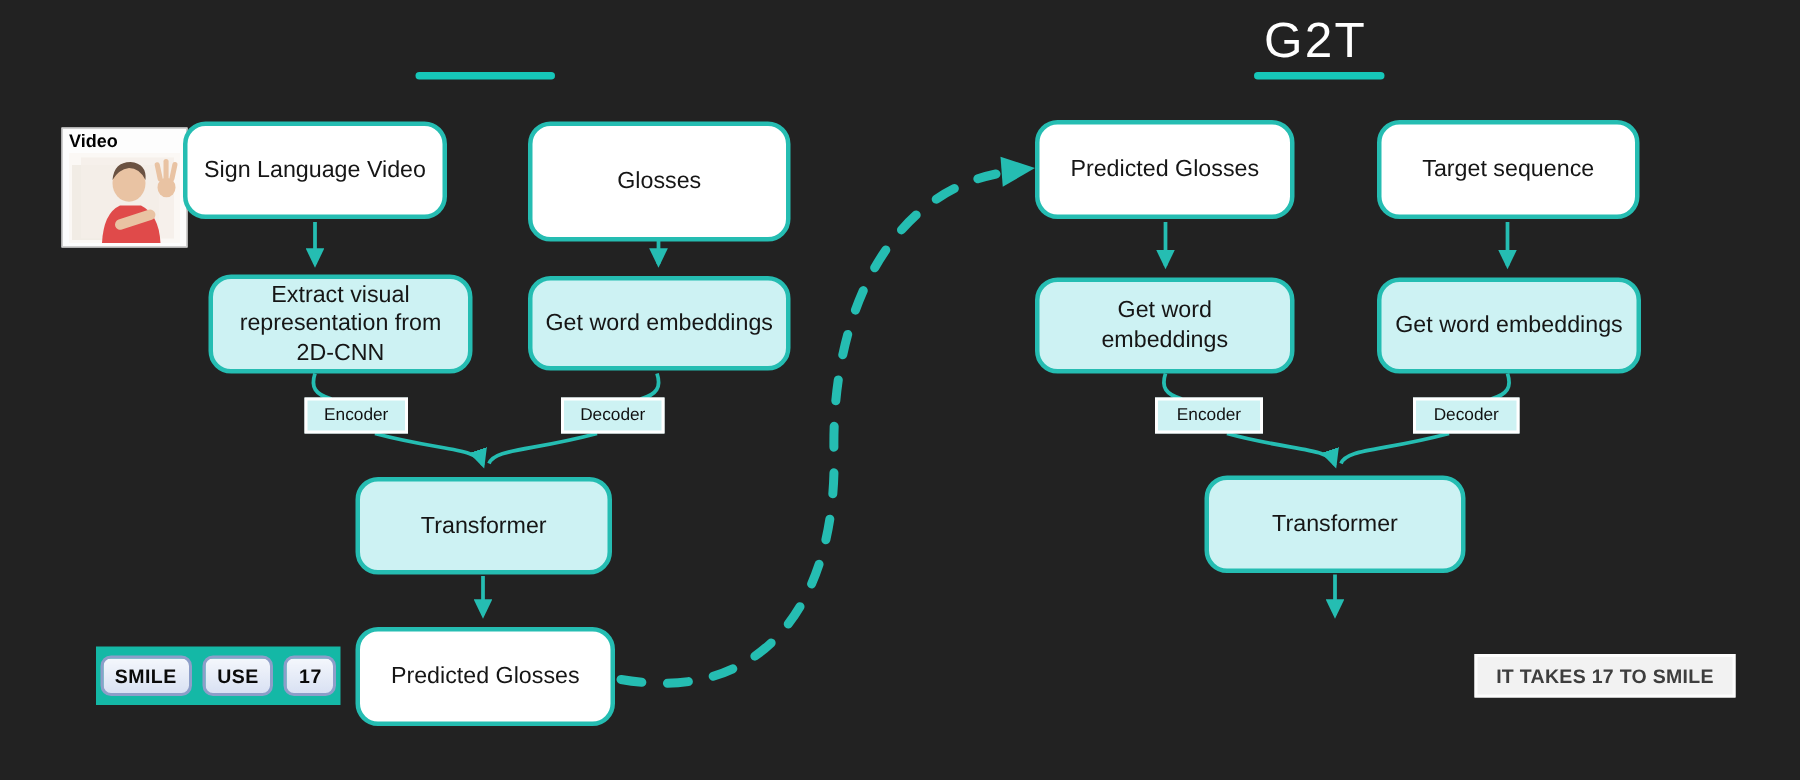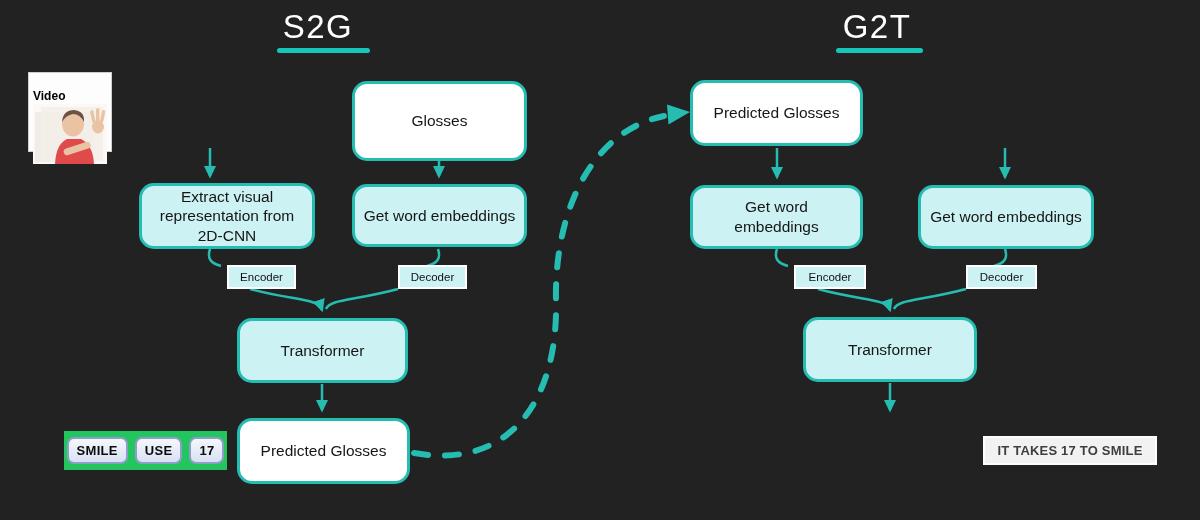--- a/index.html
+++ b/index.html
@@ -22,31 +22,31 @@
     position:absolute;display:flex;align-items:center;justify-content:center;
     text-align:center;background:var(--node-fill,#ffffff);
     border:3px solid var(--accent,#25bdb2);border-radius:15px;
     color:var(--node-text,#161616);font-size:15.5px;line-height:1.26;
     padding:4px 8px;box-sizing:border-box;
   }
   .node.op{background:var(--cyan-fill,#cdf2f3);}
   .tag{
     position:absolute;display:flex;align-items:center;justify-content:center;
     background:var(--cyan-fill,#cdf2f3);border:2px solid #ffffff;
-    color:#111;font-size:11.5px;height:24px;box-sizing:border-box;margin-left:24px;
+    color:#111;font-size:11.5px;height:24px;box-sizing:border-box;
   }
   .video-thumb{
     position:absolute;left:28px;top:72px;width:84px;height:80px;
-    background:#fdfdfd;margin:0;padding:17px 4px;box-sizing:border-box;
+    background:#fdfdfd;margin:13px;padding:2px 4px;box-sizing:border-box;
     border:1px solid #cfcfcf;
   }
   .video-label{font-weight:bold;font-size:12px;color:#000;display:block;line-height:1.1;}
   .video-art{width:74px;height:60px;display:block;margin-top:1px;}
   .token-strip{
-    position:absolute;left:64px;top:431px;width:163px;height:39px;background:#22c55e;
+    position:absolute;left:64px;top:431px;width:163px;height:39px;background:#14b8a6;
     display:flex;align-items:center;justify-content:center;gap:7px;box-sizing:border-box;
   }
   .token{
     display:inline-flex;align-items:center;justify-content:center;height:27px;
     padding:0 8px;background:linear-gradient(#f4f7fc,#d9e1f3);
     border:2px solid var(--token-border,#8d9ec9);border-radius:7px;
     font-weight:bold;font-size:13px;color:#0a0a0a;letter-spacing:.3px;
     box-sizing:border-box;
   }
   .result{
@@ -84,21 +84,20 @@
 
     <path d="M777 249 C774 258 777 263 788 266" style="stroke:var(--accent,#25bdb2)" stroke-width="2.5" fill="none"></path>
     <path d="M818 289 C862 301 886 298 890 310" style="stroke:var(--accent,#25bdb2)" stroke-width="2.5" fill="none" marker-end="url(#ah)"></path>
     <path d="M966 289 C921 301 898 299 894 309" style="stroke:var(--accent,#25bdb2)" stroke-width="2.5" fill="none"></path>
     <path d="M1005 249 C1008 258 1005 263 994 266" style="stroke:var(--accent,#25bdb2)" stroke-width="2.5" fill="none"></path>
 
     <path d="M414 453 C510 470 558 400 556 302 C554 210 592 131 664 116" style="stroke:var(--accent,#25bdb2)" stroke-width="6" fill="none" stroke-linecap="round" stroke-dasharray="14 17"></path>
     <path d="M690 112 L668.5 124.5 L667 104.5 z" style="fill:var(--accent,#25bdb2)"></path>
   </svg>
 
-  <div class="title" style="left:256px;width:124px;">S2G</div>
   <div class="title-underline" style="left:277px;width:93px;"></div>
   <div class="title" style="left:815px;width:124px;">G2T</div>
   <div class="title-underline" style="left:836px;width:87px;"></div>
 
   <figure class="video-thumb">
     <span class="video-label">Video</span>
     <svg class="video-art" viewBox="0 0 74 60">
       <rect x="0" y="0" width="74" height="60" fill="#fbf8f5"></rect>
       <rect x="2" y="8" width="58" height="50" fill="#efe8e1" opacity="0.8"></rect>
       <rect x="8" y="3" width="62" height="54" fill="#f5efe9" opacity="0.85"></rect>
@@ -106,20 +105,23 @@
       <ellipse cx="40" cy="20" rx="11" ry="12.5" fill="#e9c3a3"></ellipse>
       <path d="M29 18 Q30 6 41 6 Q52 7 51 18 Q47 10 40 10 Q33 11 29 18 z" fill="#6b5242"></path>
       <rect x="58" y="6" width="3.4" height="13" rx="1.7" fill="#e9c3a3" transform="rotate(-12 60 12)"></rect>
       <rect x="63" y="4" width="3.4" height="15" rx="1.7" fill="#e9c3a3"></rect>
       <rect x="68" y="6" width="3.4" height="13" rx="1.7" fill="#e9c3a3" transform="rotate(12 70 12)"></rect>
       <ellipse cx="65" cy="23" rx="6" ry="6.5" fill="#e9c3a3"></ellipse>
       <rect x="30" y="41" width="28" height="7" rx="3.5" fill="#e9c3a3" transform="rotate(-18 44 44)"></rect>
     </svg>
   </figure>
 
+  <div class="node" style="left:122px;top:81px;width:176px;height:65px;">
+    <span>Sign Language Video</span>
+  </div>
   <div class="node" style="left:352px;top:81px;width:175px;height:80px;">
     <span>Glosses</span>
   </div>
   <div class="node op" style="left:139px;top:183px;width:176px;height:66px;">
     <span>Extract visual representation from 2D-CNN</span>
   </div>
   <div class="node op" style="left:352px;top:184px;width:175px;height:63px;">
     <span>Get word embeddings</span>
   </div>
   <div class="tag" style="left:203px;top:265px;width:69px;">
@@ -130,20 +132,23 @@
   </div>
   <div class="node op" style="left:237px;top:318px;width:171px;height:65px;">
     <span>Transformer</span>
   </div>
   <div class="node" style="left:237px;top:418px;width:173px;height:66px;">
     <span>Predicted Glosses</span>
   </div>
 
   <div class="node" style="left:690px;top:80px;width:173px;height:66px;">
     <span>Predicted Glosses</span>
+  </div>
+  <div class="node" style="left:918px;top:80px;width:175px;height:66px;">
+    <span>Target sequence</span>
   </div>
   <div class="node op" style="left:690px;top:185px;width:173px;height:64px;">
     <span>Get word embeddings</span>
   </div>
   <div class="node op" style="left:918px;top:185px;width:176px;height:64px;">
     <span>Get word embeddings</span>
   </div>
   <div class="tag" style="left:770px;top:265px;width:72px;">
     <span>Encoder</span>
   </div>

